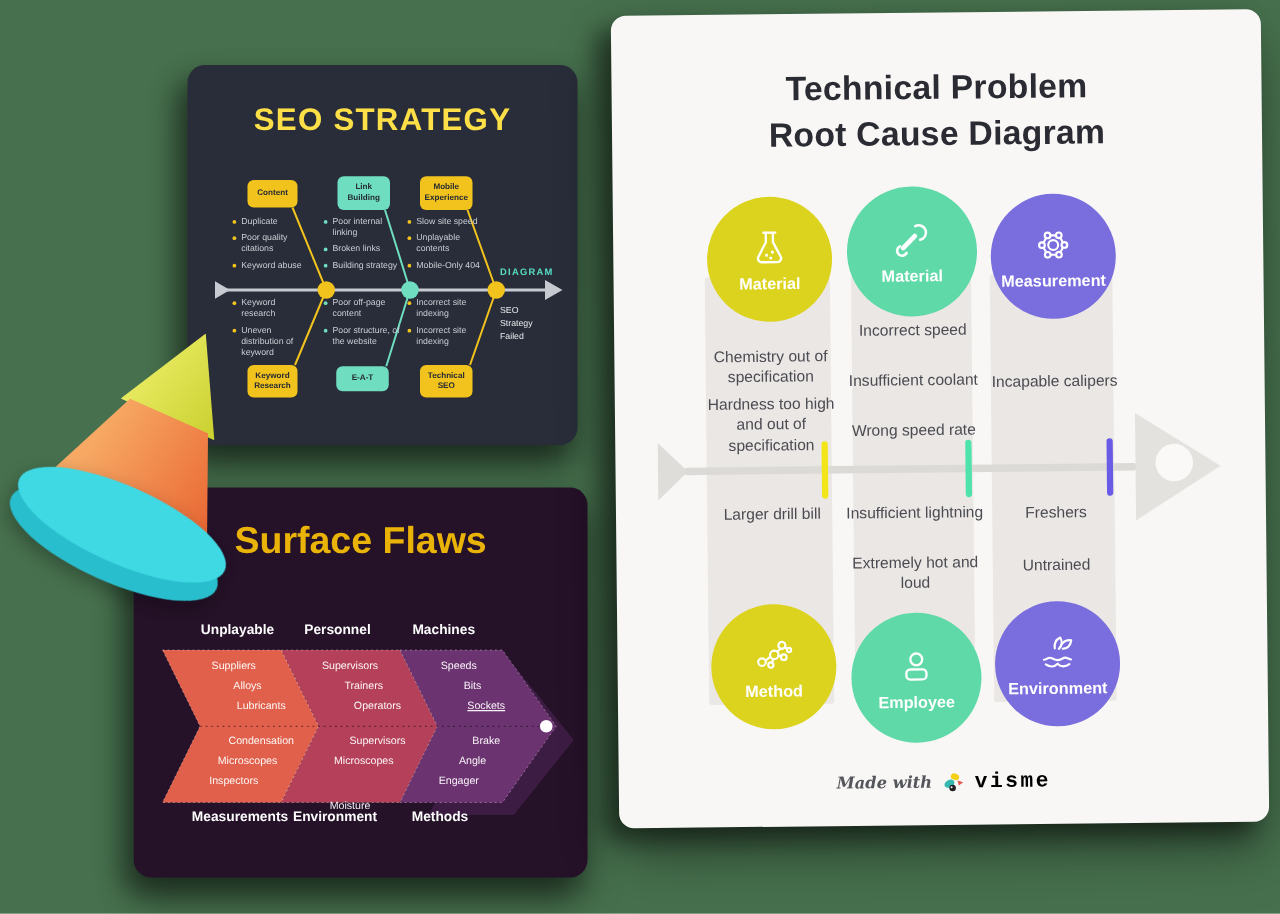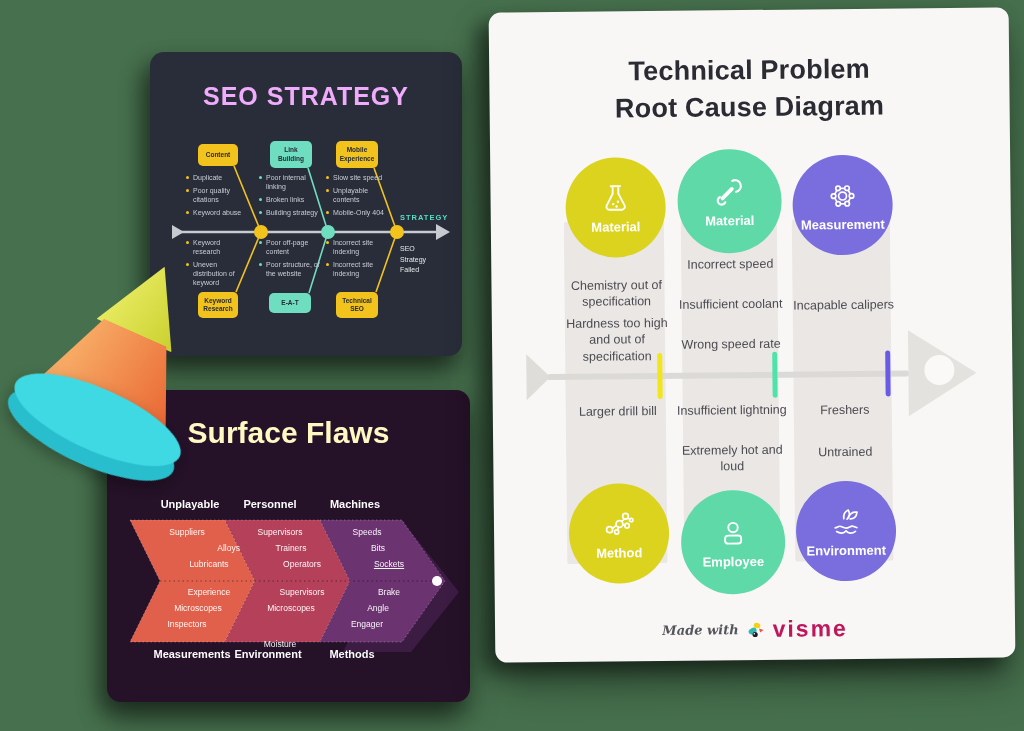--- a/index.html
+++ b/index.html
@@ -4,40 +4,40 @@
 <style>
   html,body{margin:0;padding:0;}
   body{font-family:"Liberation Sans", sans-serif;}
   .stage{position:relative;width:1024px;height:731px;overflow:hidden;background:#47714E;}
   .card{position:absolute;border-radius:14px;}
 
   
   .seo{left:150px;top:52px;width:312px;height:304px;background:#282D39;
        box-shadow:-8px 12px 22px rgba(0,0,0,.45), 0 18px 30px rgba(0,0,0,.3);}
   .seo-title{position:absolute;left:0;top:30px;width:100%;margin:0;text-align:center;
-       color:#f0abfc;font-size:25px;font-weight:800;letter-spacing:1px;}
+       color:#fde047;font-size:25px;font-weight:800;letter-spacing:1px;}
   .seo-sub{position:absolute;left:0;top:62px;width:100%;text-align:center;color:#99A1AD;font-size:12px;letter-spacing:.5px;}
   .seo-svg{position:absolute;left:0;top:0;}
   .sbox{position:absolute;border-radius:5px;display:flex;align-items:center;justify-content:center;
         text-align:center;font-weight:700;font-size:6.5px;line-height:1.25;color:#262B35;padding:1px;box-sizing:border-box;}
   .sbox.y{background:#F2C31D;}
   .sbox.t{background:#6FDEC0;}
   .seo-items{position:absolute;width:62px;}
   .seo-item{display:flex;gap:4px;margin-bottom:4px;}
   .seo-dot{flex:0 0 auto;width:3px;height:3px;border-radius:50%;margin-top:3px;}
   .seo-dot.y{background:#F2C31D;}
   .seo-dot.t{background:#6FDEC0;}
   .seo-item span.txt{color:#C9CDD4;font-size:7px;line-height:1.3;width:54px;}
   .seo-problem{position:absolute;left:250px;top:161px;color:#58DCC3;font-size:7.5px;font-weight:700;letter-spacing:1px;}
   .seo-effect{position:absolute;left:250px;top:192px;width:42px;color:#E7E9EC;font-size:7px;line-height:1.5;}
 
   
   .surface{left:107px;top:390px;width:363px;height:312px;background:#251128;
        box-shadow:-8px 12px 22px rgba(0,0,0,.45), 0 18px 30px rgba(0,0,0,.3);}
-  .surf-title{position:absolute;left:0;top:26px;width:100%;margin:0;text-align:center;color:#fef9c3;
+  .surf-title{position:absolute;left:0;top:26px;width:100%;margin:0;text-align:center;color:#eab308;
        font-size:30px;font-weight:800;}
   .surf-sub{position:absolute;left:0;top:63px;width:100%;text-align:center;color:#B5384E;
        font-size:14px;font-weight:700;letter-spacing:5px;}
   .surf-svg{position:absolute;left:0;top:0;}
   .surf-label{position:absolute;width:90px;text-align:center;color:#FCFCFD;font-size:11px;font-weight:700;}
   .surf-items{position:absolute;width:95px;}
   .surf-line{width:84px;text-align:center;color:rgba(255,255,255,.95);font-size:8.5px;margin-bottom:6px;}
 
   
   .root{left:492px;top:10px;width:520px;height:650px;background:#F8F7F5;border-radius:12px;
@@ -46,21 +46,21 @@
   .root-title{position:absolute;left:0;top:42px;width:100%;text-align:center;color:#2B2B33;
         font-size:27px;font-weight:800;line-height:37px;letter-spacing:.2px;}
   .rcol{position:absolute;top:210px;height:342px;background:#EAE7E4;border-radius:2px;}
   .root-svg{position:absolute;left:0;top:0;}
   .circle{position:absolute;border-radius:50%;display:flex;flex-direction:column;align-items:center;
         justify-content:center;gap:4px;}
   .clabel{color:#FFFFFF;font-size:13px;font-weight:700;}
   .ritem{position:absolute;width:110px;text-align:center;color:#4B4B52;font-size:12.5px;line-height:1.3;}
   .root-footer{position:absolute;left:0;top:606px;width:100%;display:flex;align-items:center;justify-content:center;gap:7px;}
   .made-with{font-family:"DejaVu Serif", serif;font-style:italic;font-weight:600;color:#55565B;font-size:13px;}
-  .brand{color:#be185d;font-size:23px;font-weight:700;letter-spacing:2px;}
+  .brand{color:#000000;font-size:17px;font-weight:700;letter-spacing:2px;font-family:Liberation Mono, monospace;}
 
   
   .cone{position:absolute;left:14px;top:258px;width:216px;height:214px;transform:rotate(24deg);}
   .cone-tip{position:absolute;left:66px;top:0;width:82px;height:80px;
         background:linear-gradient(105deg,#EEF06A,#C9CF2E);clip-path:polygon(50% 0,100% 94%,0 94%);
         filter:drop-shadow(0 4px 6px rgba(0,0,0,.25));}
   .cone-mid{position:absolute;left:33px;top:72px;width:148px;height:92px;
         background:linear-gradient(100deg,#F7A964 20%,#E8612F);clip-path:polygon(27% 0,73% 0,100% 100%,0 100%);
         filter:drop-shadow(0 4px 6px rgba(0,0,0,.25));}
   .cone-base{position:absolute;left:18px;top:152px;width:180px;height:62px;background:#29BECD;border-radius:50%;
@@ -86,21 +86,21 @@
       <circle cx="247" cy="180" r="7" fill="#F2C31D"></circle>
     </svg>
 
     <div class="sbox y" style="left:48px;top:92px;width:40px;height:22px">Content</div>
     <div class="sbox t" style="left:120px;top:89px;width:42px;height:27px">Link Building</div>
     <div class="sbox y" style="left:186px;top:89px;width:42px;height:27px">Mobile Experience</div>
     <div class="sbox y" style="left:48px;top:240px;width:40px;height:26px">Keyword Research</div>
     <div class="sbox t" style="left:119px;top:241px;width:42px;height:20px">E-A-T</div>
     <div class="sbox y" style="left:186px;top:240px;width:42px;height:26px">Technical SEO</div>
 
-    <div class="seo-problem">STRATEGY</div>
+    <div class="seo-problem">DIAGRAM</div>
     <div class="seo-effect">SEO Strategy Failed</div>
     <div id="seo-items-root">
         <div class="seo-items" style="left: 36px; top: 121px;">
           <div class="seo-item">
             <span class="seo-dot y"></span>
             <span class="txt">Duplicate</span>
           </div>
           <div class="seo-item">
             <span class="seo-dot y"></span>
             <span class="txt">Poor quality citations</span>
@@ -185,25 +185,25 @@
 
     <div class="surf-label" style="left:38px;top:108px">Unplayable</div>
     <div class="surf-label" style="left:118px;top:108px">Personnel</div>
     <div class="surf-label" style="left:203px;top:108px">Machines</div>
     <div class="surf-label" style="left:40px;top:258px">Measurements</div>
     <div class="surf-label" style="left:116px;top:258px">Environment</div>
     <div class="surf-label" style="left:200px;top:258px">Methods</div>
     <div id="surf-items-root">
         <div class="surf-items" style="left: 38px; top: 137px;">
           <div class="surf-line" style="margin-left: 0px;">Suppliers</div>
-          <div class="surf-line" style="margin-left: 11px; text-align: right;">Alloys</div>
+          <div class="surf-line" style="margin-left: 11px;">Alloys</div>
           <div class="surf-line" style="margin-left: 22px;">Lubricants</div>
         </div>
         <div class="surf-items" style="left: 38px; top: 197px;">
-          <div class="surf-line" style="margin-left: 22px;">Experience</div>
+          <div class="surf-line" style="margin-left: 22px;">Condensation</div>
           <div class="surf-line" style="margin-left: 11px;">Microscopes</div>
           <div class="surf-line" style="margin-left: 0px;">Inspectors</div>
         </div>
         <div class="surf-items" style="left: 131px; top: 137px;">
           <div class="surf-line" style="margin-left: 0px; text-align: center;">Supervisors</div>
           <div class="surf-line" style="margin-left: 11px;">Trainers</div>
           <div class="surf-line" style="margin-left: 22px;">Operators</div>
         </div>
         <div class="surf-items" style="left: 131px; top: 197px;">
           <div class="surf-line" style="margin-left: 22px;">Supervisors</div>

